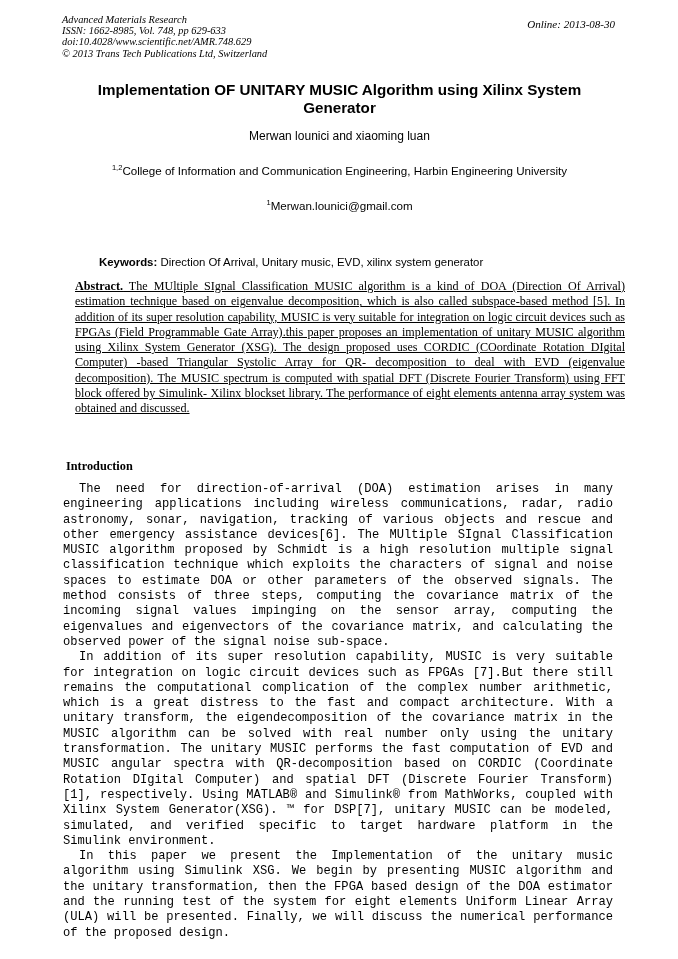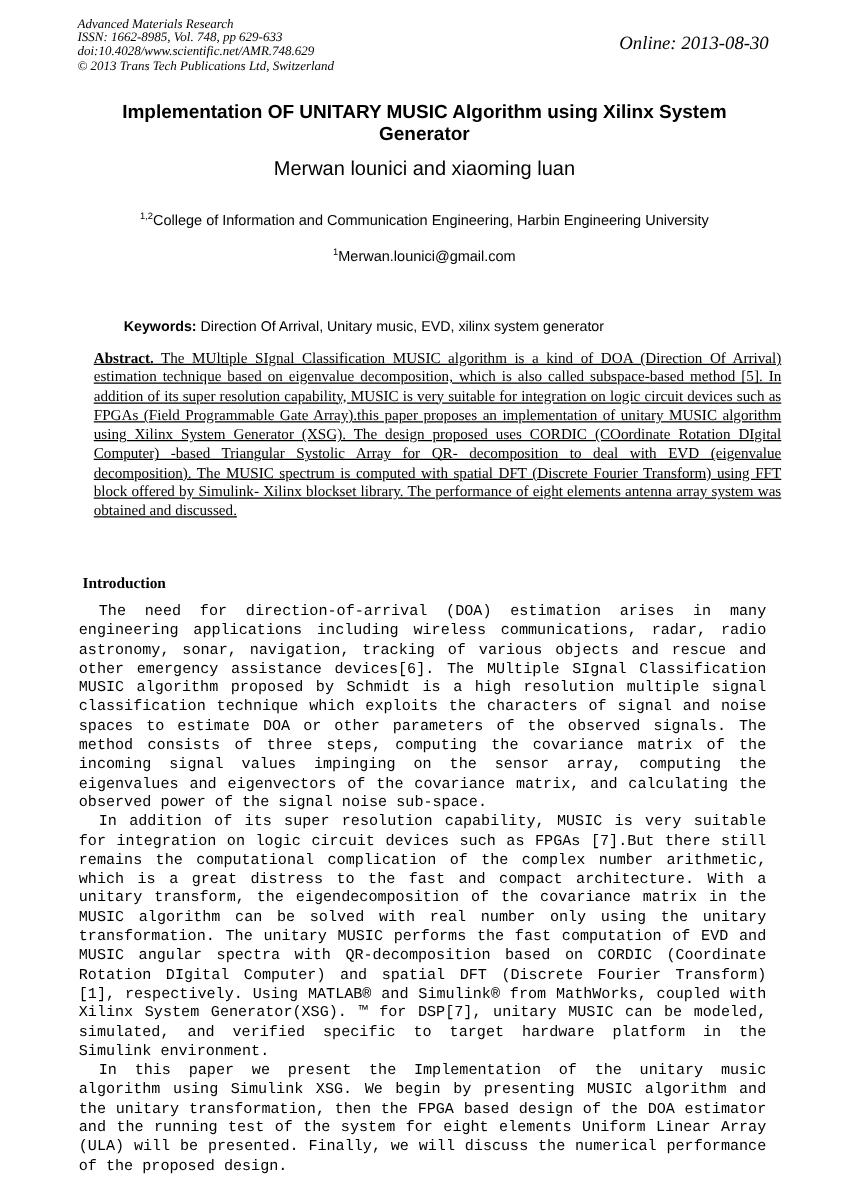--- a/index.html
+++ b/index.html
@@ -1,26 +1,26 @@
 <!DOCTYPE html>
 <html><head>
 <meta charset="utf-8">
 <style>
   html, body { margin: 0; padding: 0; background: #ffffff; }
   body { width: 678px; height: 959px; position: relative; overflow: hidden; color: #000; }
   .page { position: absolute; left: 0; top: 0; width: 678px; height: 959px; }
 
   .hdr-left { position: absolute; left: 62px; top: 14px; font-family: "Liberation Serif", serif; font-style: italic; font-size: 10.4px; line-height: 11.2px; }
-  .hdr-right { position: absolute; right: 63px; top: 30px; font-family: "Liberation Serif", serif; font-style: italic; font-size: 15px; line-height: 11.2px; }
+  .hdr-right { position: absolute; right: 63px; top: 19px; font-family: "Liberation Serif", serif; font-style: italic; font-size: 11px; line-height: 11.2px; }
 
   .title { position: absolute; left: 62px; width: 555px; top: 81px; text-align: center; font-family: "Liberation Sans", sans-serif; font-weight: bold; font-size: 15.2px; line-height: 18px; }
-  .authors { position: absolute; left: 62px; width: 555px; top: 127px; text-align: center; font-family: "Liberation Sans", sans-serif; font-size: 16px; line-height: 18px; }
+  .authors { position: absolute; left: 62px; width: 555px; top: 127px; text-align: center; font-family: "Liberation Sans", sans-serif; font-size: 12px; line-height: 18px; }
   .aff { position: absolute; left: 62px; width: 555px; text-align: center; font-family: "Liberation Sans", sans-serif; font-size: 11.6px; line-height: 14px; }
   .aff sup { font-size: 7.5px; vertical-align: 5px; line-height: 0; }
-  .aff1 { top: 170px; }
+  .aff1 { top: 164px; }
   .aff2 { top: 178px; }
   .aff3 { top: 199px; }
   .aff4 { top: 220px; }
 
   .keywords { position: absolute; left: 63px; top: 255px; font-family: "Liberation Sans", sans-serif; font-size: 11.4px; line-height: 14px; }
   .keywords b { font-weight: bold; margin-left: 36px; }
 
   .abstract { position: absolute; left: 75px; width: 550px; top: 279px; font-family: "Liberation Serif", serif; font-size: 12.1px; line-height: 15.3px; text-align: justify; text-decoration: underline; }
   .abstract b { font-weight: bold; }
 

